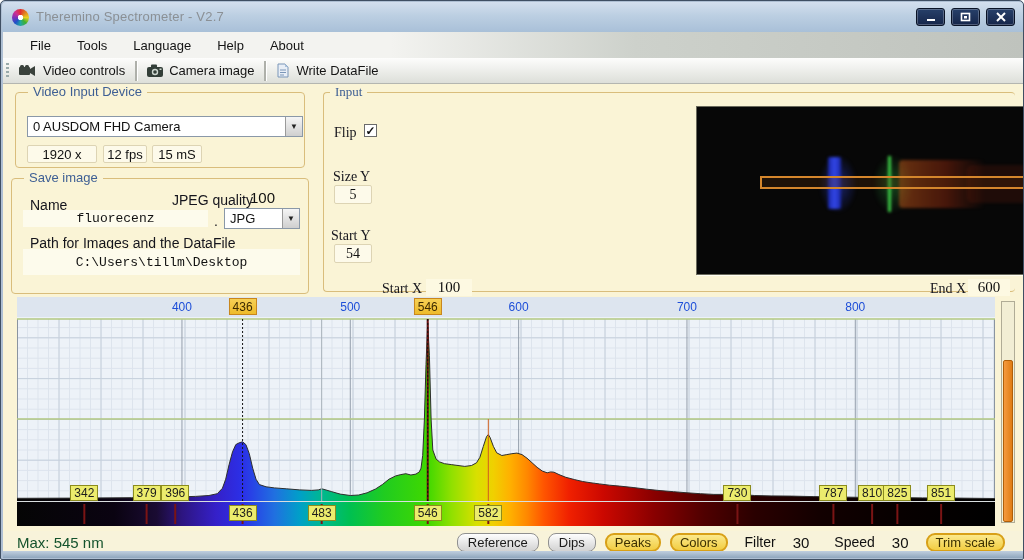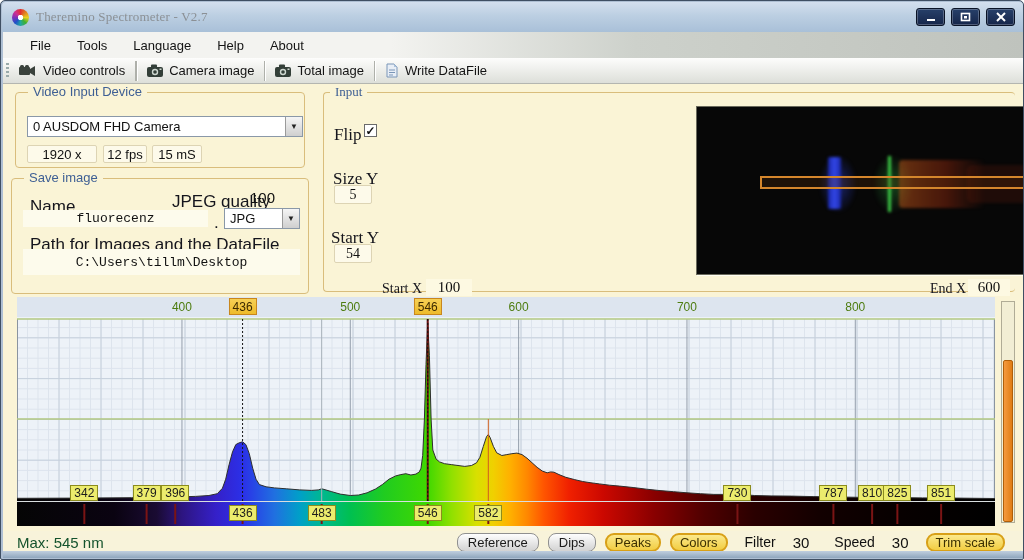--- a/index.html
+++ b/index.html
@@ -1,21 +1,21 @@
 <!DOCTYPE html>
 <html><head>
 <meta charset="utf-8">
 <style>
   * { margin:0; padding:0; box-sizing:border-box; }
   html,body { width:1024px; height:560px; font-family:"Liberation Sans", sans-serif; }
   .window { position:absolute; inset:0; background:#aebfd3; border:1px solid #3f4f63; border-radius:5px 5px 2px 2px; overflow:hidden; }
 
   
   .titlebar { position:absolute; left:1px; top:1px; width:1021px; height:30px;
-    background:linear-gradient(180deg,#d3dfee 0%,#bccfe2 45%,#a9c0d8 100%); border-radius:4px 4px 0 0;font-family:Liberation Serif, serif; }
+    background:linear-gradient(180deg,#d3dfee 0%,#bccfe2 45%,#a9c0d8 100%); border-radius:4px 4px 0 0; }
   .logo { position:absolute; left:10px; top:7px; width:17px; height:17px; border-radius:50%;
     background: radial-gradient(circle at 50% 50%, #ffffff 0 2.5px, rgba(255,255,255,0) 3px),
       conic-gradient(#e03030,#e08020,#e8d020,#40b030,#20a8a0,#2050c8,#8030b8,#d03090,#e03030); }
   .title-text { position:absolute; left:34px; top:7px; font-size:13px; color:#8b9095; letter-spacing:.2px; }
   .winbtns { position:absolute; right:8px; top:6px; display:flex; gap:6px; }
   .winbtn { width:29px; height:18px; background:linear-gradient(#27406a,#16264a); border:1px solid #0a1326;
     border-radius:3px; display:flex; align-items:center; justify-content:center; box-shadow:inset 0 0 0 1px rgba(255,255,255,.25); }
 
   
   .menubar { position:absolute; left:2px; top:31px; width:1020px; height:26px;
@@ -32,21 +32,21 @@
   .tool-sep { width:1px; height:20px; background:#aeb0aa; box-shadow:1px 0 0 #fff; }
 
   
   .panel { position:absolute; left:2px; top:83px; width:1020px; height:447px; background:#faf4d6; }
   .groupbox { position:absolute; border:1px solid #d9bd7c; border-radius:4px; }
   .group-label { position:absolute; top:-9px; left:12px; background:#faf4d6; padding:0 5px; font-size:13px; color:#3e5f94; }
   .fieldbox { background:#fdfaea; border:1px solid #ddd4b4; border-radius:2px; text-align:center; font-size:13px; color:#111;
     display:flex; align-items:center; justify-content:center; }
   .flatfield { background:#fdfbec; text-align:center; font-family:"Liberation Mono", monospace; font-size:13px; color:#111;
     display:flex; align-items:center; justify-content:center; }
-  .lbl { font-size:17px; color:#14141c; }
+  .lbl { font-size:14px; color:#14141c; }
   .combo { background:#fff; border:1px solid #8a98a8; display:flex; align-items:center; position:relative; }
   .combo .combo-text { flex:1; padding-left:5px; font-size:13px; color:#111; }
   .combo .combo-btn { width:17px; height:100%; background:linear-gradient(#f5f5f5,#cfcfcf); border-left:1px solid #9a9a9a;
     display:flex; align-items:center; justify-content:center; font-size:8px; color:#222; }
 
   
   .preview { position:absolute; left:372px; top:13px; width:630px; height:169px; background:#070707;
     border:1px solid #6a6a5c; box-shadow:1px 1px 0 #fffef2; overflow:hidden; }
   .band { position:absolute; left:120px; top:46px; width:200px; height:62px; filter:blur(1.5px); }
   .b-glow { position:absolute; left:2px; top:2px; width:38px; height:58px; background:radial-gradient(ellipse, rgba(45,65,215,.5), rgba(0,0,0,0) 72%); }
@@ -56,21 +56,21 @@
   .o-band { position:absolute; left:82px; top:7px; width:86px; height:48px;
     background:linear-gradient(90deg, rgba(185,85,25,.55), rgba(165,45,15,.4) 55%, rgba(120,30,10,0)); border-radius:4px; }
   .r-tail { position:absolute; left:150px; top:12px; width:62px; height:38px; background:rgba(120,32,12,.22); border-radius:6px; }
   .sel-rect { position:absolute; left:63px; top:69px; width:320px; height:13px; border:2px solid #d4862c; background:rgba(90,45,12,.28); }
   .checkbox { width:13px; height:13px; background:#fff; border:1px solid #6a6a6a; display:flex; align-items:center; justify-content:center;
     font-size:12px; font-weight:bold; color:#101010; line-height:1; }
 
   
   .chart { position:absolute; left:8px; top:213px; width:1008px; height:234px; }
   .axisband { position:absolute; left:6px; top:0; width:978px; height:20px; background:#dde5ef; }
-  .axis-tick { position:absolute; top:3px; transform:translateX(-50%); font-size:12px; color:#4d7c0f; }
+  .axis-tick { position:absolute; top:3px; transform:translateX(-50%); font-size:12px; color:#1d4ed8; }
   .top-badge { position:absolute; top:1px; transform:translateX(-50%); background:linear-gradient(#f6d055,#eebb2a);
     border:1px solid #c8861c; color:#3c2a00; font-size:12px; padding:0 3px; height:17px; line-height:16px; }
   .badge { position:absolute; transform:translateX(-50%); background:#ecec6d; border:1px solid #8b8b1e; color:#1c1c1c;
     font-size:12px; padding:0 3px; height:16px; line-height:14px; }
   #spectrum-svg { position:absolute; left:6px; top:20px; }
   .vscroll { position:absolute; left:990px; top:4px; width:14px; height:222px; background:#f2eed4; border:1px solid #b0ac96; }
   .vthumb { position:absolute; left:1px; top:58px; width:10px; height:162px; background:linear-gradient(90deg,#f59a3e,#e07d14); border:1px solid #b05f08; border-radius:2px; }
 
   
   .footer { position:absolute; left:0px; top:447px; width:1020px; height:22px; background:#f8f3da; display:flex; align-items:center; }
@@ -139,30 +139,20 @@
       <svg width="16" height="13">
           <rect x="0" y="3" width="16" height="10" rx="2" fill="#333f38"></rect>
           <rect x="4" y="0.5" width="6" height="4" rx="1" fill="#333f38"></rect>
           <circle cx="8" cy="8" r="3.2" fill="#cfd8d0"></circle>
           <circle cx="8" cy="8" r="1.8" fill="#333f38"></circle>
           <rect x="12.5" y="4.5" width="2" height="1.5" fill="#cfd8d0"></rect>
         </svg>
       <span>Camera image</span>
     </div>
     <div class="tool-sep"></div>
-    <div class="tool-item">
-      <svg width="16" height="13">
-          <rect x="0" y="3" width="16" height="10" rx="2" fill="#333f38"></rect>
-          <rect x="4" y="0.5" width="6" height="4" rx="1" fill="#333f38"></rect>
-          <circle cx="8" cy="8" r="3.2" fill="#cfd8d0"></circle>
-          <circle cx="8" cy="8" r="1.8" fill="#333f38"></circle>
-          <rect x="12.5" y="4.5" width="2" height="1.5" fill="#cfd8d0"></rect>
-        </svg>
-      <span>Total image</span>
-    </div>
     <div class="tool-sep"></div>
     <div class="tool-item">
       <svg width="14" height="15">
           <polygon points="2,1 9,1 12,4 12,14 2,14" fill="#e8eef6" stroke="#7a96b8" stroke-width="1"></polygon>
           <polygon points="9,1 9,4 12,4" fill="#aac2dc"></polygon>
           <line x1="4" y1="7" x2="10" y2="7" stroke="#7a96b8"></line>
           <line x1="4" y1="9.5" x2="10" y2="9.5" stroke="#7a96b8"></line>
           <line x1="4" y1="12" x2="8" y2="12" stroke="#7a96b8"></line>
         </svg>
       <span>Write DataFile</span>

